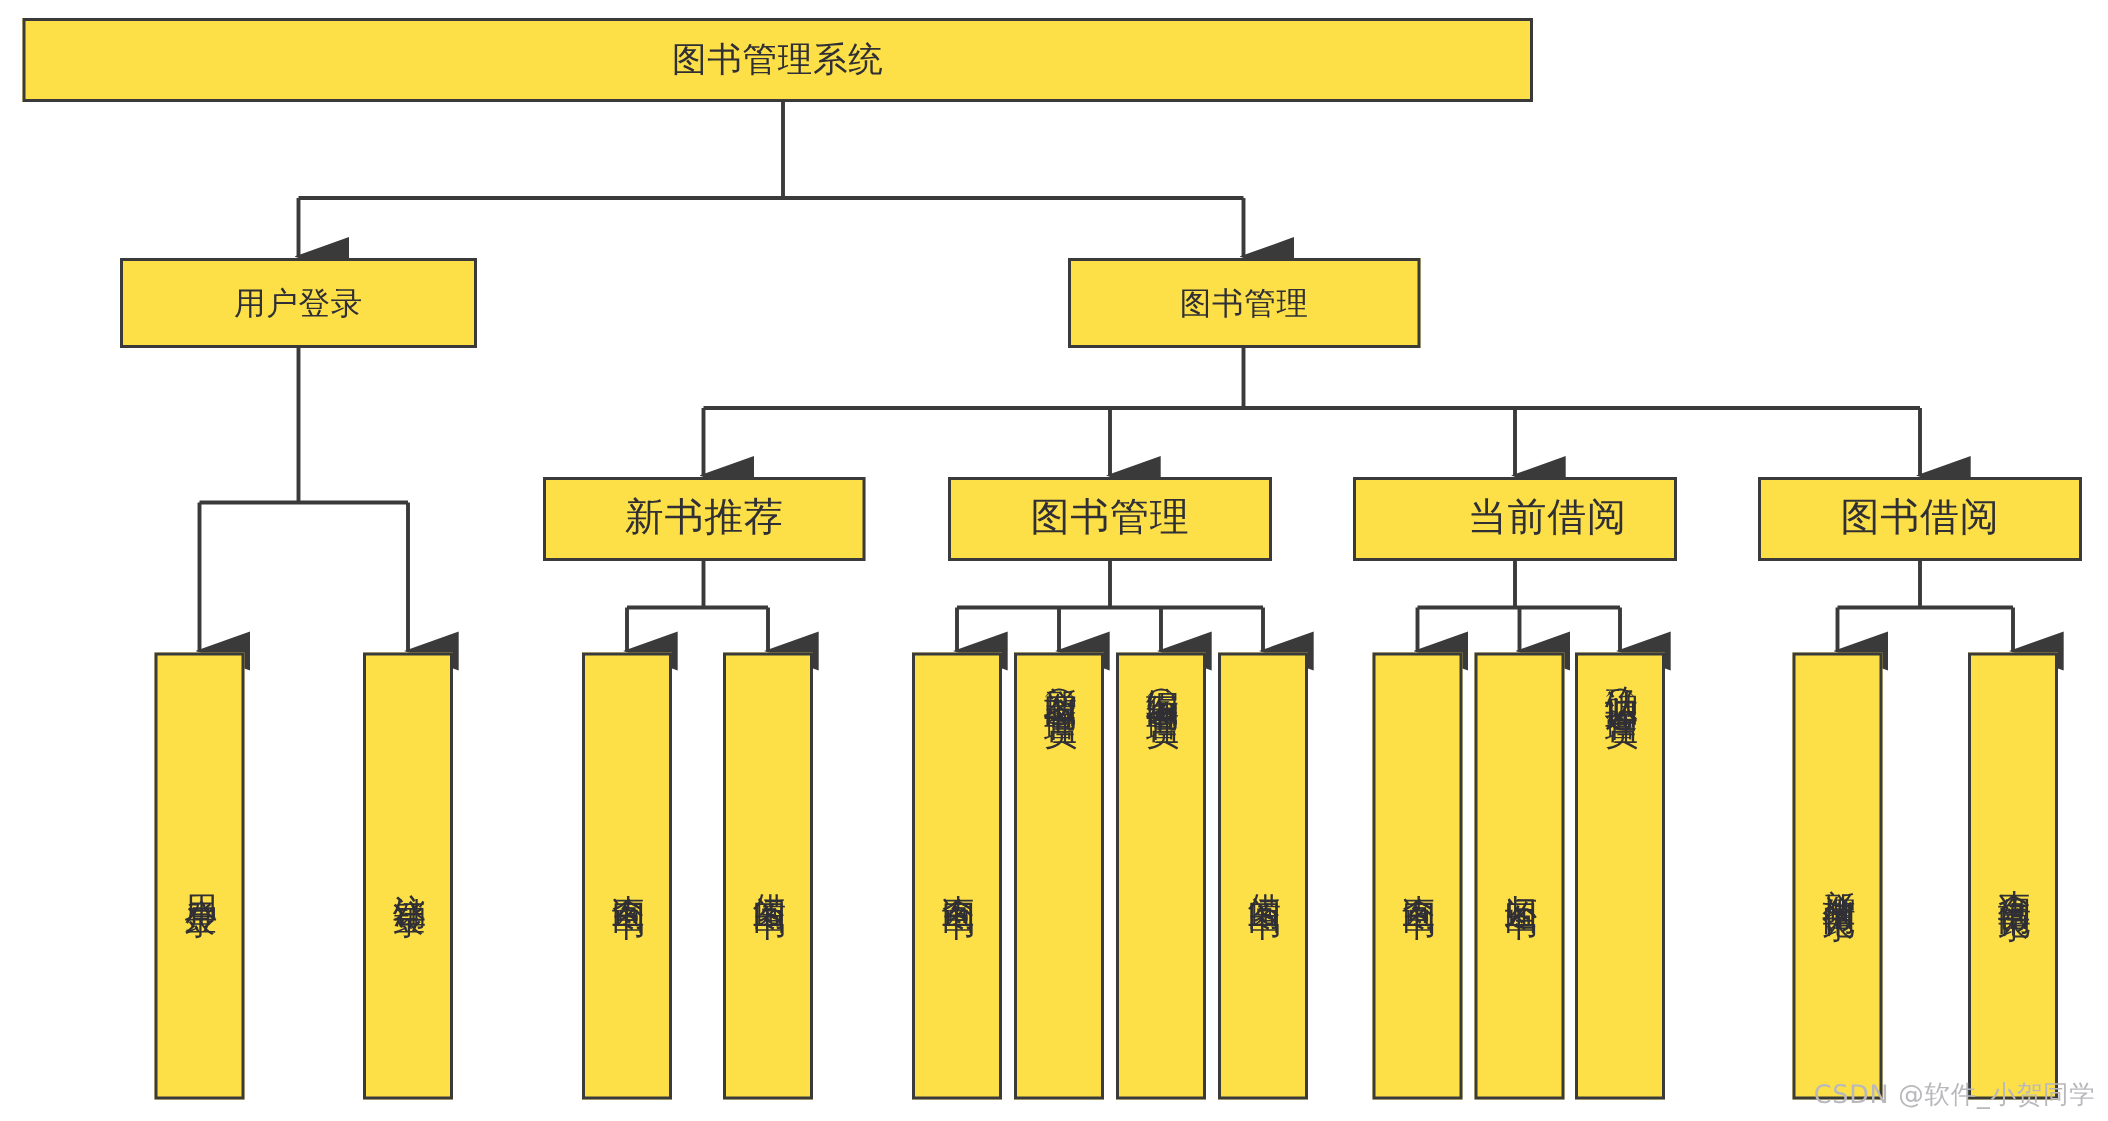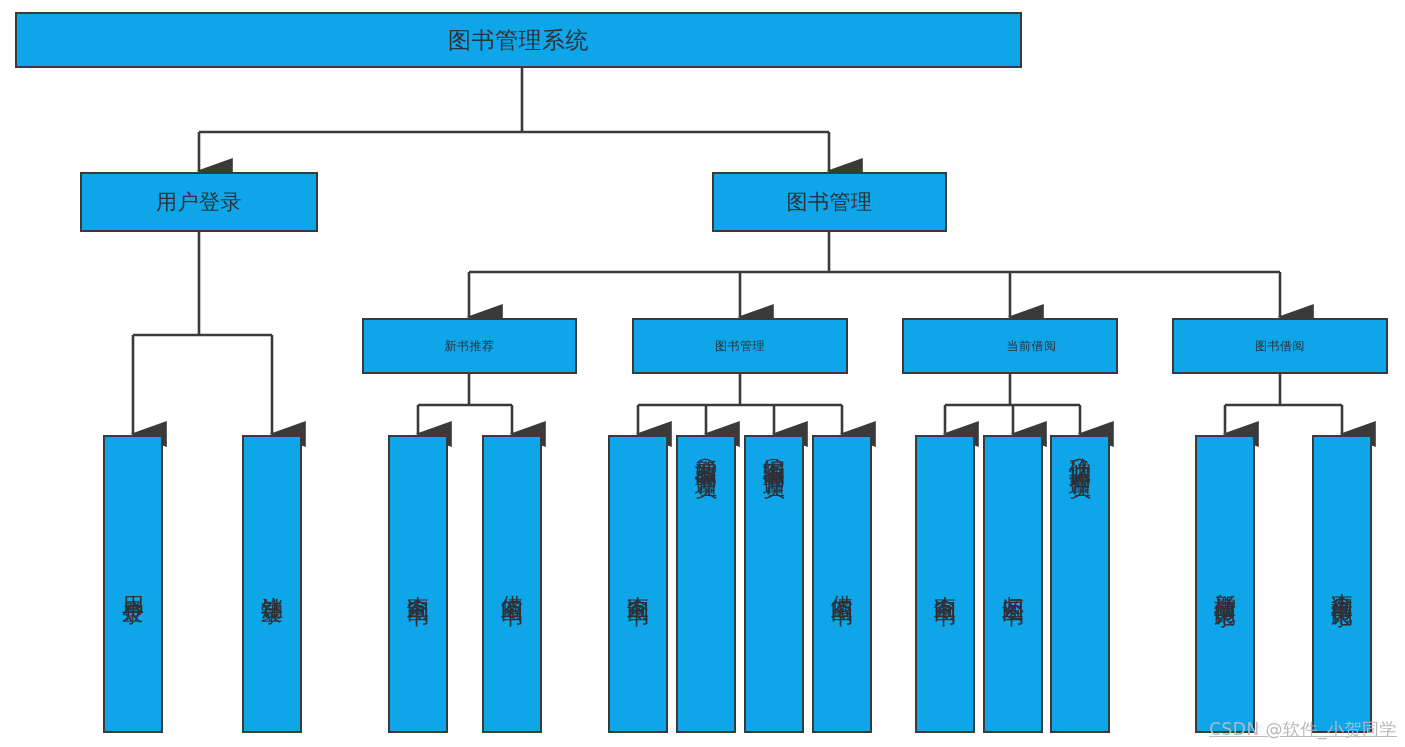--- a/index.html
+++ b/index.html
@@ -22,21 +22,21 @@
     position: absolute;
     left: 0;
     top: 0;
     width: 1405px;
     height: 747px;
   }
   
   .node {
     position: absolute;
     box-sizing: border-box;
-    background: #0ea5e9;
+    background: #fde047;
     border: 2px solid #3a3a3a;
     color: #2b2b2b;
     display: flex;
     align-items: center;
     justify-content: center;
     z-index: 2;
   }
   .node-label {
     display: block;
     line-height: 1.06;
@@ -51,21 +51,21 @@
   }
   .node.level-0 .node-label {
     font-size: 23px;
   }
   
   .node.level-1 .node-label {
     font-size: 21px;
   }
   
   .node.level-2 .node-label {
-    font-size: 12px;
+    font-size: 26px;
   }
   
   .node.level-3 {
     align-items: flex-start;
     justify-content: center;
     padding-top: 6px;
   }
   .node.level-3 .node-label {
     writing-mode: vertical-rl;
     text-orientation: upright;
@@ -87,21 +87,20 @@
   #watermark {
     position: absolute;
     right: 8px;
     bottom: 6px;
     font-size: 17px;
     color: #b9b9bd;
     letter-spacing: 0.5px;
     z-index: 5;
     user-select: none;
     white-space: nowrap;
-    text-decoration: underline;
   }
 </style>
 </head>
 <body>
 
 <div id="diagram-root">
 
   <svg id="tree-svg" viewBox="0 0 1405 747" aria-hidden="true">
     <defs>
       <marker id="arrowhead" viewBox="0 0 12 14" refX="6" refY="13" markerWidth="12" markerHeight="14" orient="auto-start-reverse">

